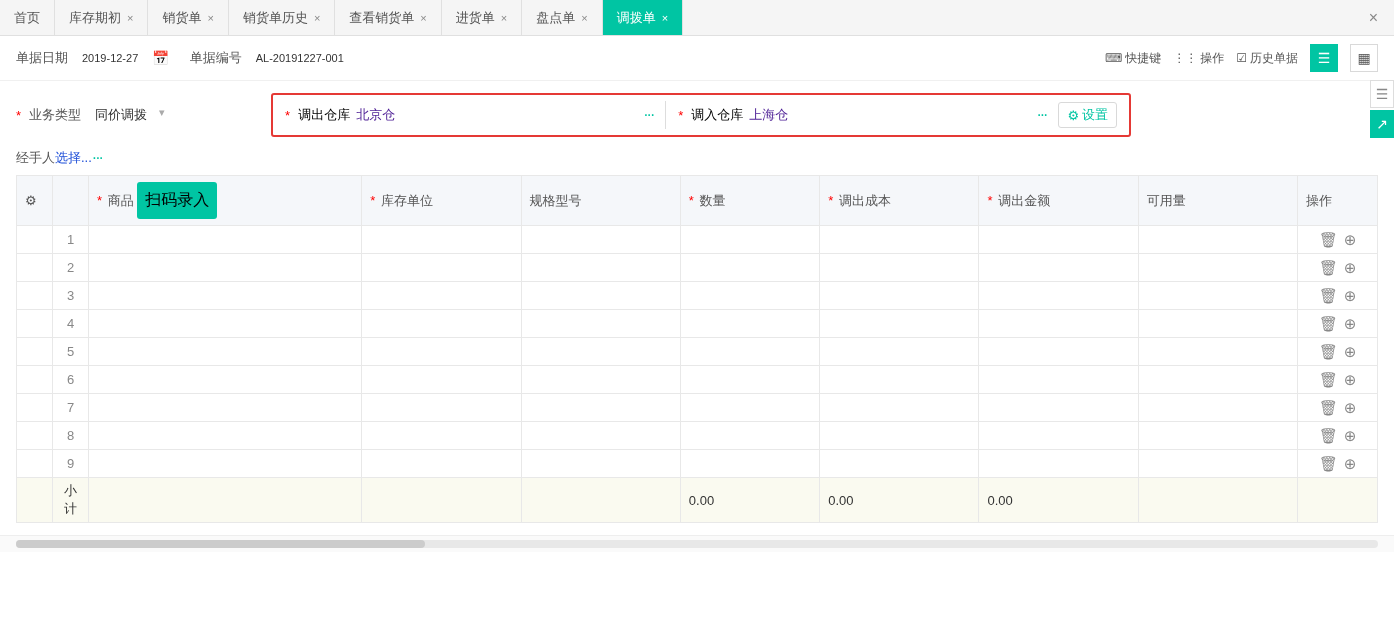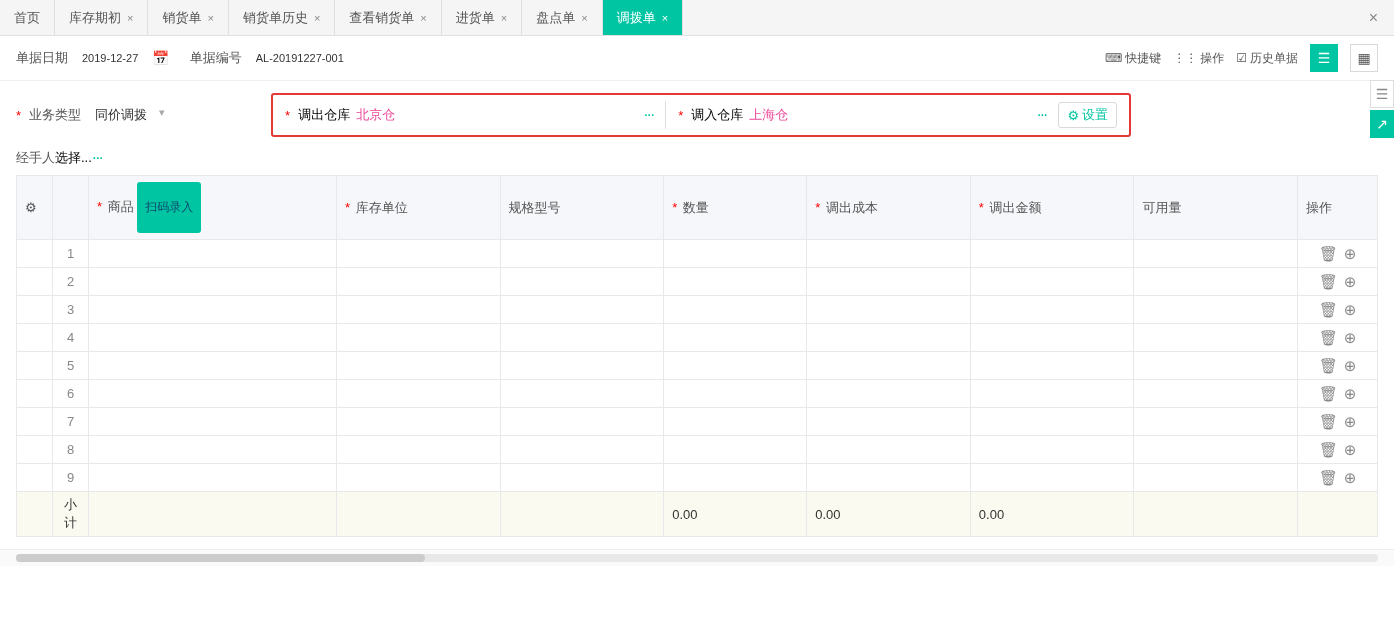--- a/index.html
+++ b/index.html
@@ -163,30 +163,30 @@
       gap: 6px;
       flex: 1;
     }
     .warehouse-divider {
       width: 1px;
       height: 28px;
       background: #ddd;
       margin: 0 12px;
     }
     .warehouse-label { color: #000000; font-size: 13px; }
-    .warehouse-value { color: #ec4899; font-weight: 500; }
+    .warehouse-value { color: #4c1d95; font-weight: 500; }
 
     
     .handler-row {
       display: flex;
       align-items: flex-start;
       gap: 0;
       padding: 0 0 8px 0;
     }
-    .handler-placeholder { color: #000000; }
+    .handler-placeholder { color: #1d4ed8; }
     .handler-more { color: #00c5a3; cursor: pointer; }
 
     
     .data-table {
       width: 100%;
       border-collapse: collapse;
       font-size: 13px;
     }
     .data-table th {
       background: #f5f7fa;
@@ -208,25 +208,25 @@
     .col-product { min-width: 120px; }
     .col-unit { min-width: 80px; }
     .col-spec { min-width: 80px; }
     .col-qty { min-width: 70px; }
     .col-cost { min-width: 80px; }
     .col-amount { min-width: 80px; }
     .col-avail { min-width: 80px; }
     .col-action { width: 80px; text-align: center; }
     .scan-btn {
       background: #00c5a3;
-      color: #0c4a6e;
+      color: #000000;
       border: none;
       border-radius: 3px;
-      padding: 17px 8px;
-      font-size: 12px;
+      padding: 8px 8px;
+      font-size: 16px;
       cursor: pointer;
     }
     .action-icons {
       display: flex;
       align-items: center;
       justify-content: center;
       gap: 6px;
     }
     .action-icon {
       font-size: 15px;

